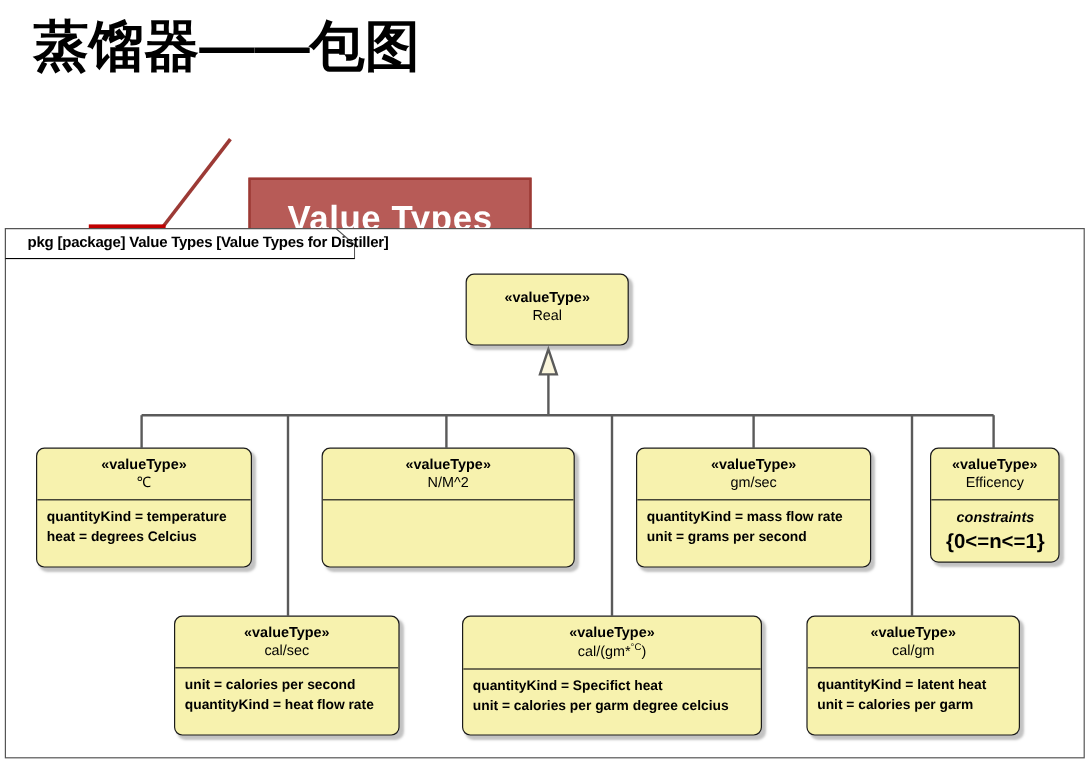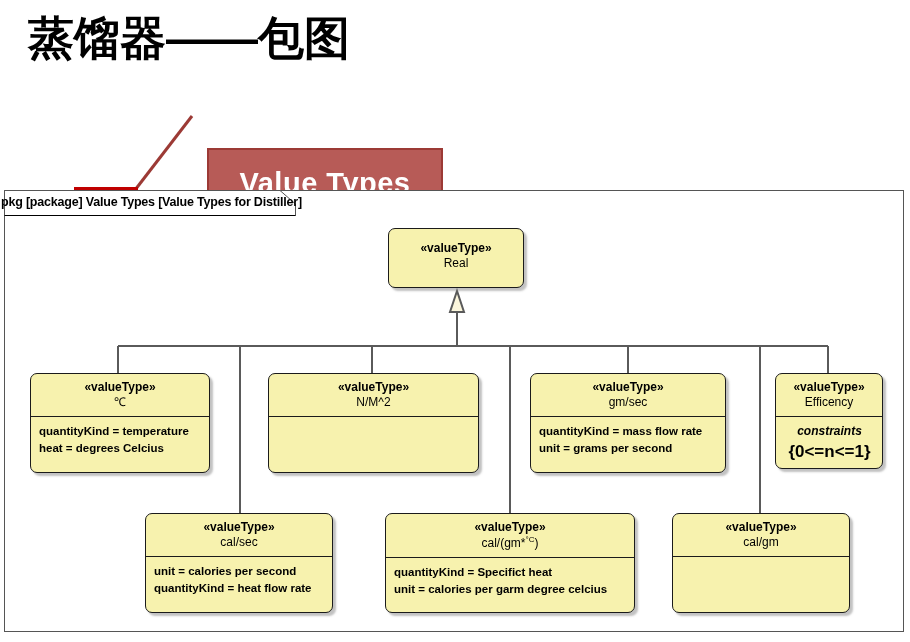--- a/index.html
+++ b/index.html
@@ -85,21 +85,21 @@
   }
   .pkg-tab {
     position: absolute;
     left: 0px;
     top: 0px;
     width: 292px;
     height: 26px;
   }
   .pkg-tab-label {
     position: absolute;
-    left: 1px;
+    left: 23px;
     top: 195px;
     font-size: 12.5px;
     font-weight: bold;
     color: #000000;
     white-space: nowrap;
     letter-spacing: -0.2px;
   }
 
   
   .connectors {
@@ -278,13 +278,17 @@
     <div class="vt-prop">quantityKind = Specifict heat</div>
     <div class="vt-prop">unit = calories per garm degree celcius</div>
   </div>
 </div>
 
 <div class="vt-box" style="left:672px; top:513px; width:178px; height:100px;">
   <div class="vt-head">
     <div class="vt-stereo">«valueType»</div>
     <div class="vt-name">cal/gm</div>
   </div>
+  <div class="vt-body">
+    <div class="vt-prop">quantityKind = latent heat</div>
+    <div class="vt-prop">unit = calories per garm</div>
+  </div>
 </div>
 
 </body></html>

